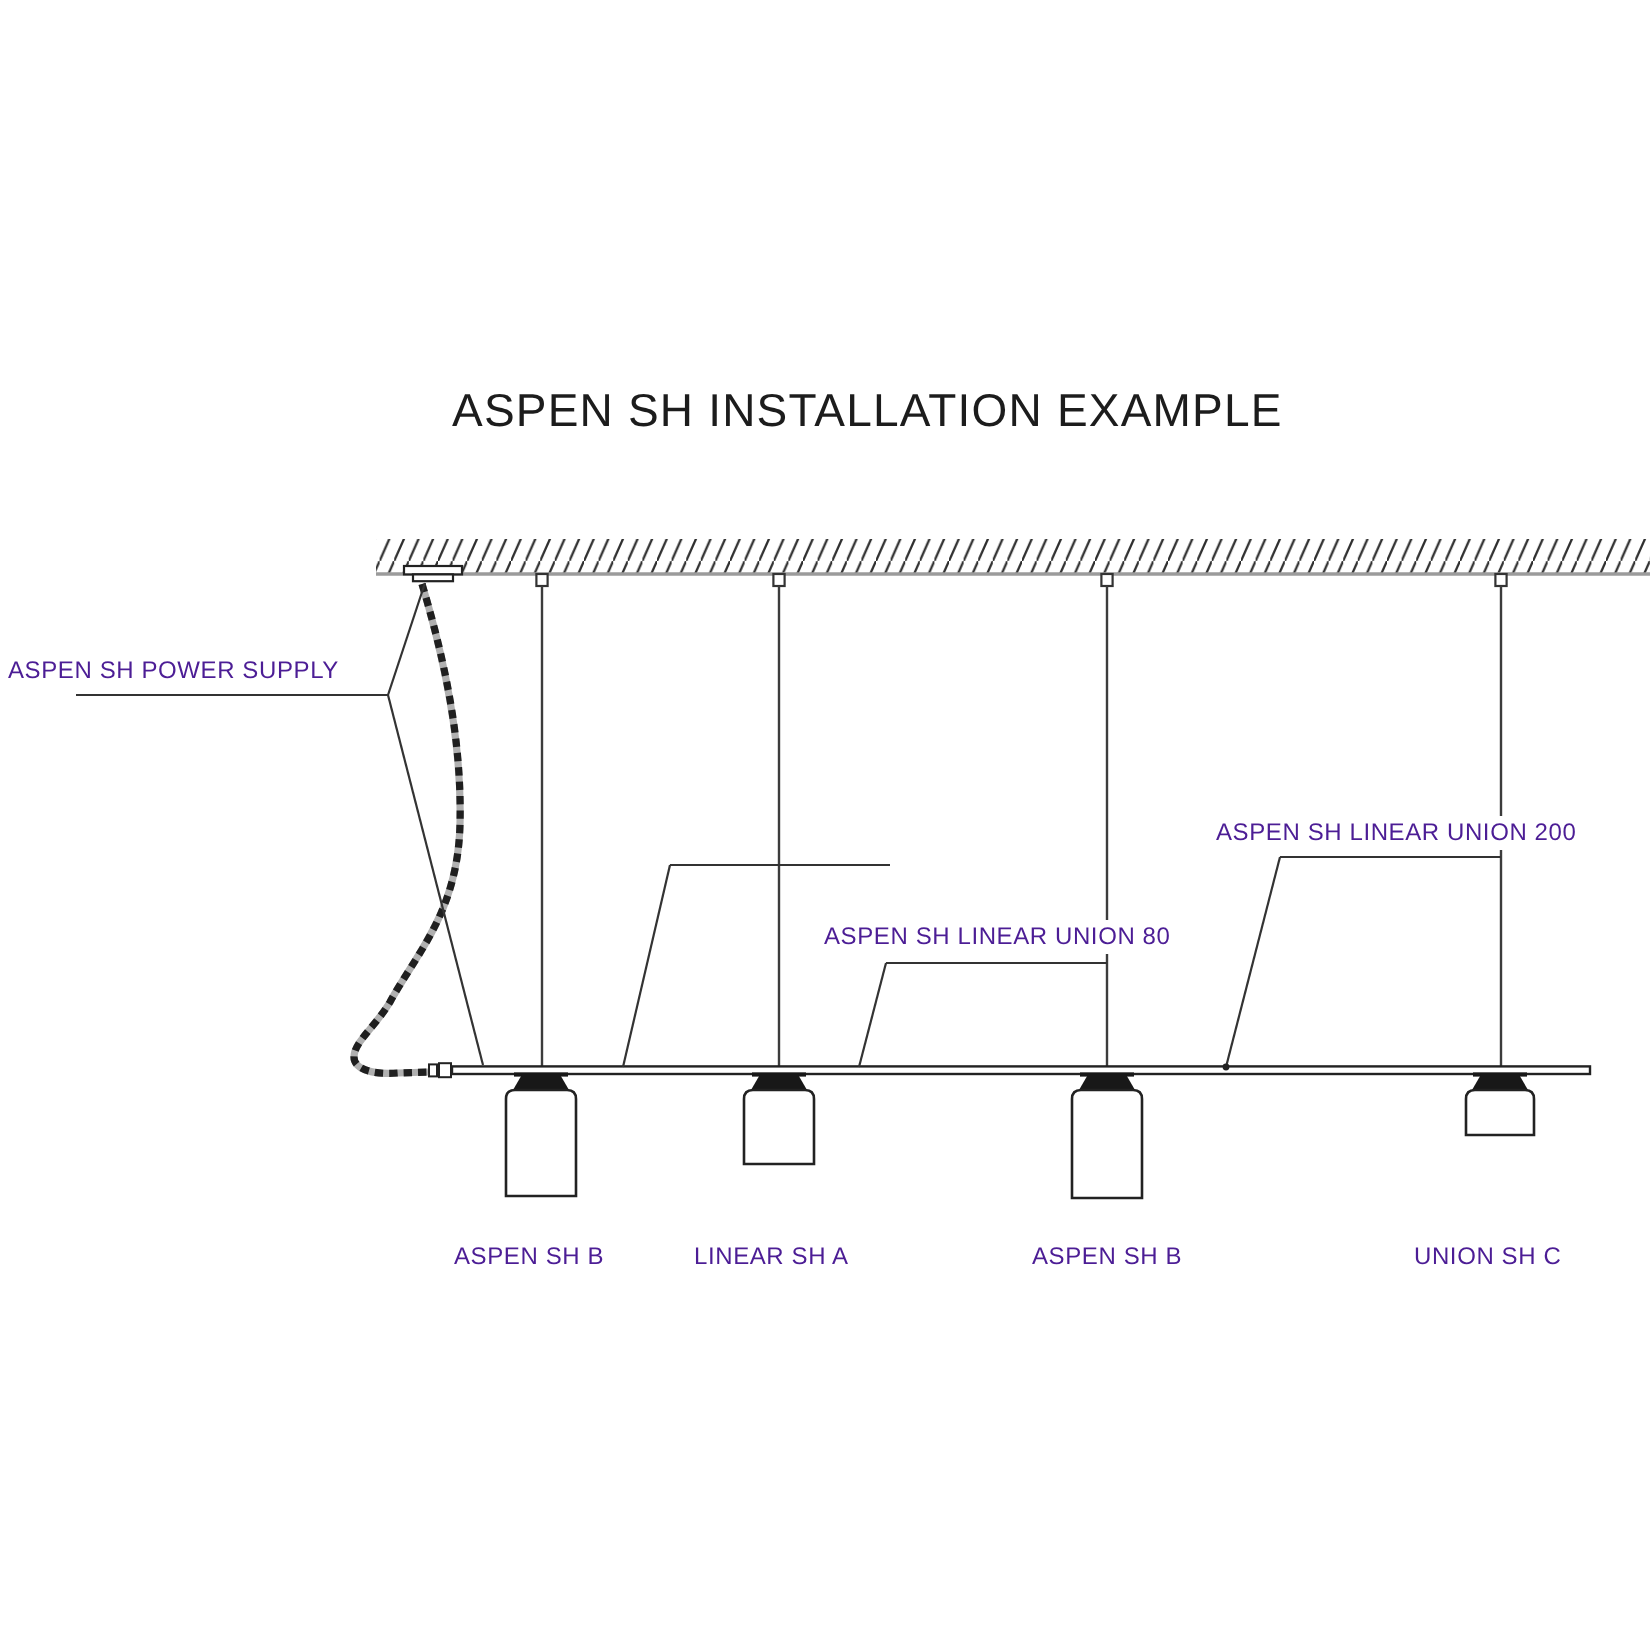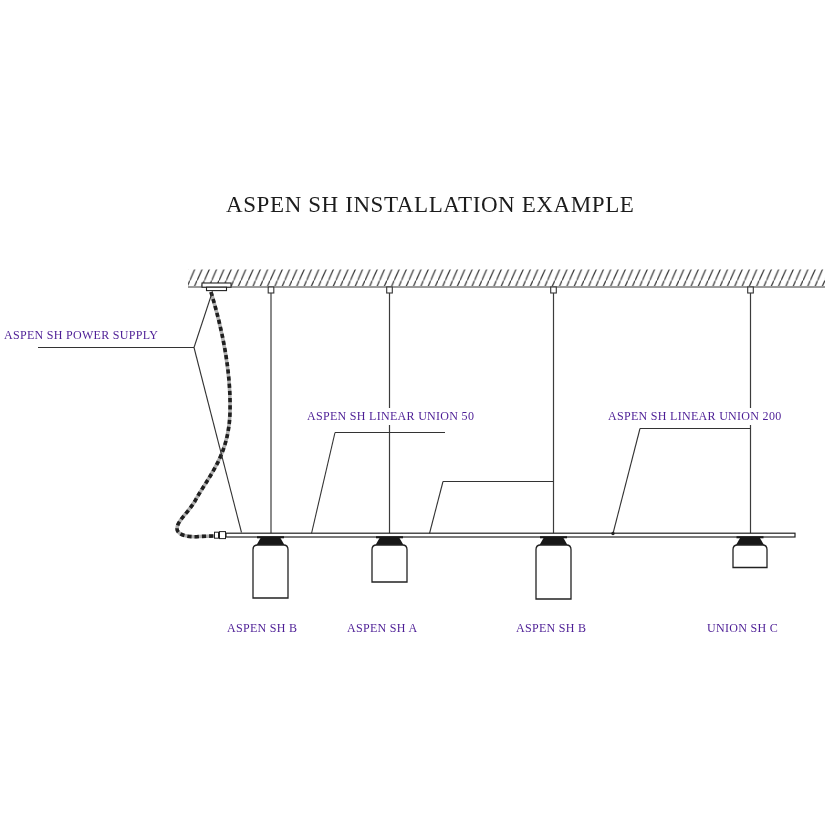--- a/index.html
+++ b/index.html
@@ -6,21 +6,21 @@
     margin: 0;
     padding: 0;
     background: #ffffff;
   }
   .stage {
     position: relative;
     width: 825px;
     height: 825px;
     background: #ffffff;
     overflow: hidden;
-    font-family: Liberation Serif, serif;
+    font-family: Liberation Sans, sans-serif;
   }
   .stage svg {
     position: absolute;
     left: 0;
     top: 0;
   }
   .diagram-title {
     position: absolute;
     left: 226px;
     top: 192px;
@@ -130,26 +130,26 @@
       <rect x="736.5" y="536.2" width="27" height="2.1" fill="#181818"></rect>
       <polygon points="740.5,537.3 759.5,537.3 764,545 736,545" fill="#181818"></polygon>
       <path d="M733,567.5 L733,549.5 Q733,545 737.5,545 L762.5,545 Q767,545 767,549.5 L767,567.5 Z" fill="#ffffff" stroke="#222222" stroke-width="1.3"></path>
     </g>
   </svg>
 
   <div class="diagram-title">ASPEN SH INSTALLATION EXAMPLE</div>
 
   <div class="label callout" style="left:3px; top:327px">ASPEN SH POWER SUPPLY</div>
 
-  <div class="label callout" style="left:306px; top:408px">ASPEN SH LINEAR UNION 50</div>
 
+  <div class="label callout" style="left:411px; top:460px">ASPEN SH LINEAR UNION 80</div>
 
   <div class="label callout" style="left:607px; top:408px">ASPEN SH LINEAR UNION 200</div>
 
   <div class="label" style="left:227px; top:620px">ASPEN SH B</div>
 
-  <div class="label" style="left:347px; top:620px">ASPEN SH A</div>
+  <div class="label" style="left:347px; top:620px">LINEAR SH A</div>
 
   <div class="label" style="left:516px; top:620px">ASPEN SH B</div>
 
   <div class="label" style="left:707px; top:620px">UNION SH C</div>
 
 </div>
 
 </body></html>

